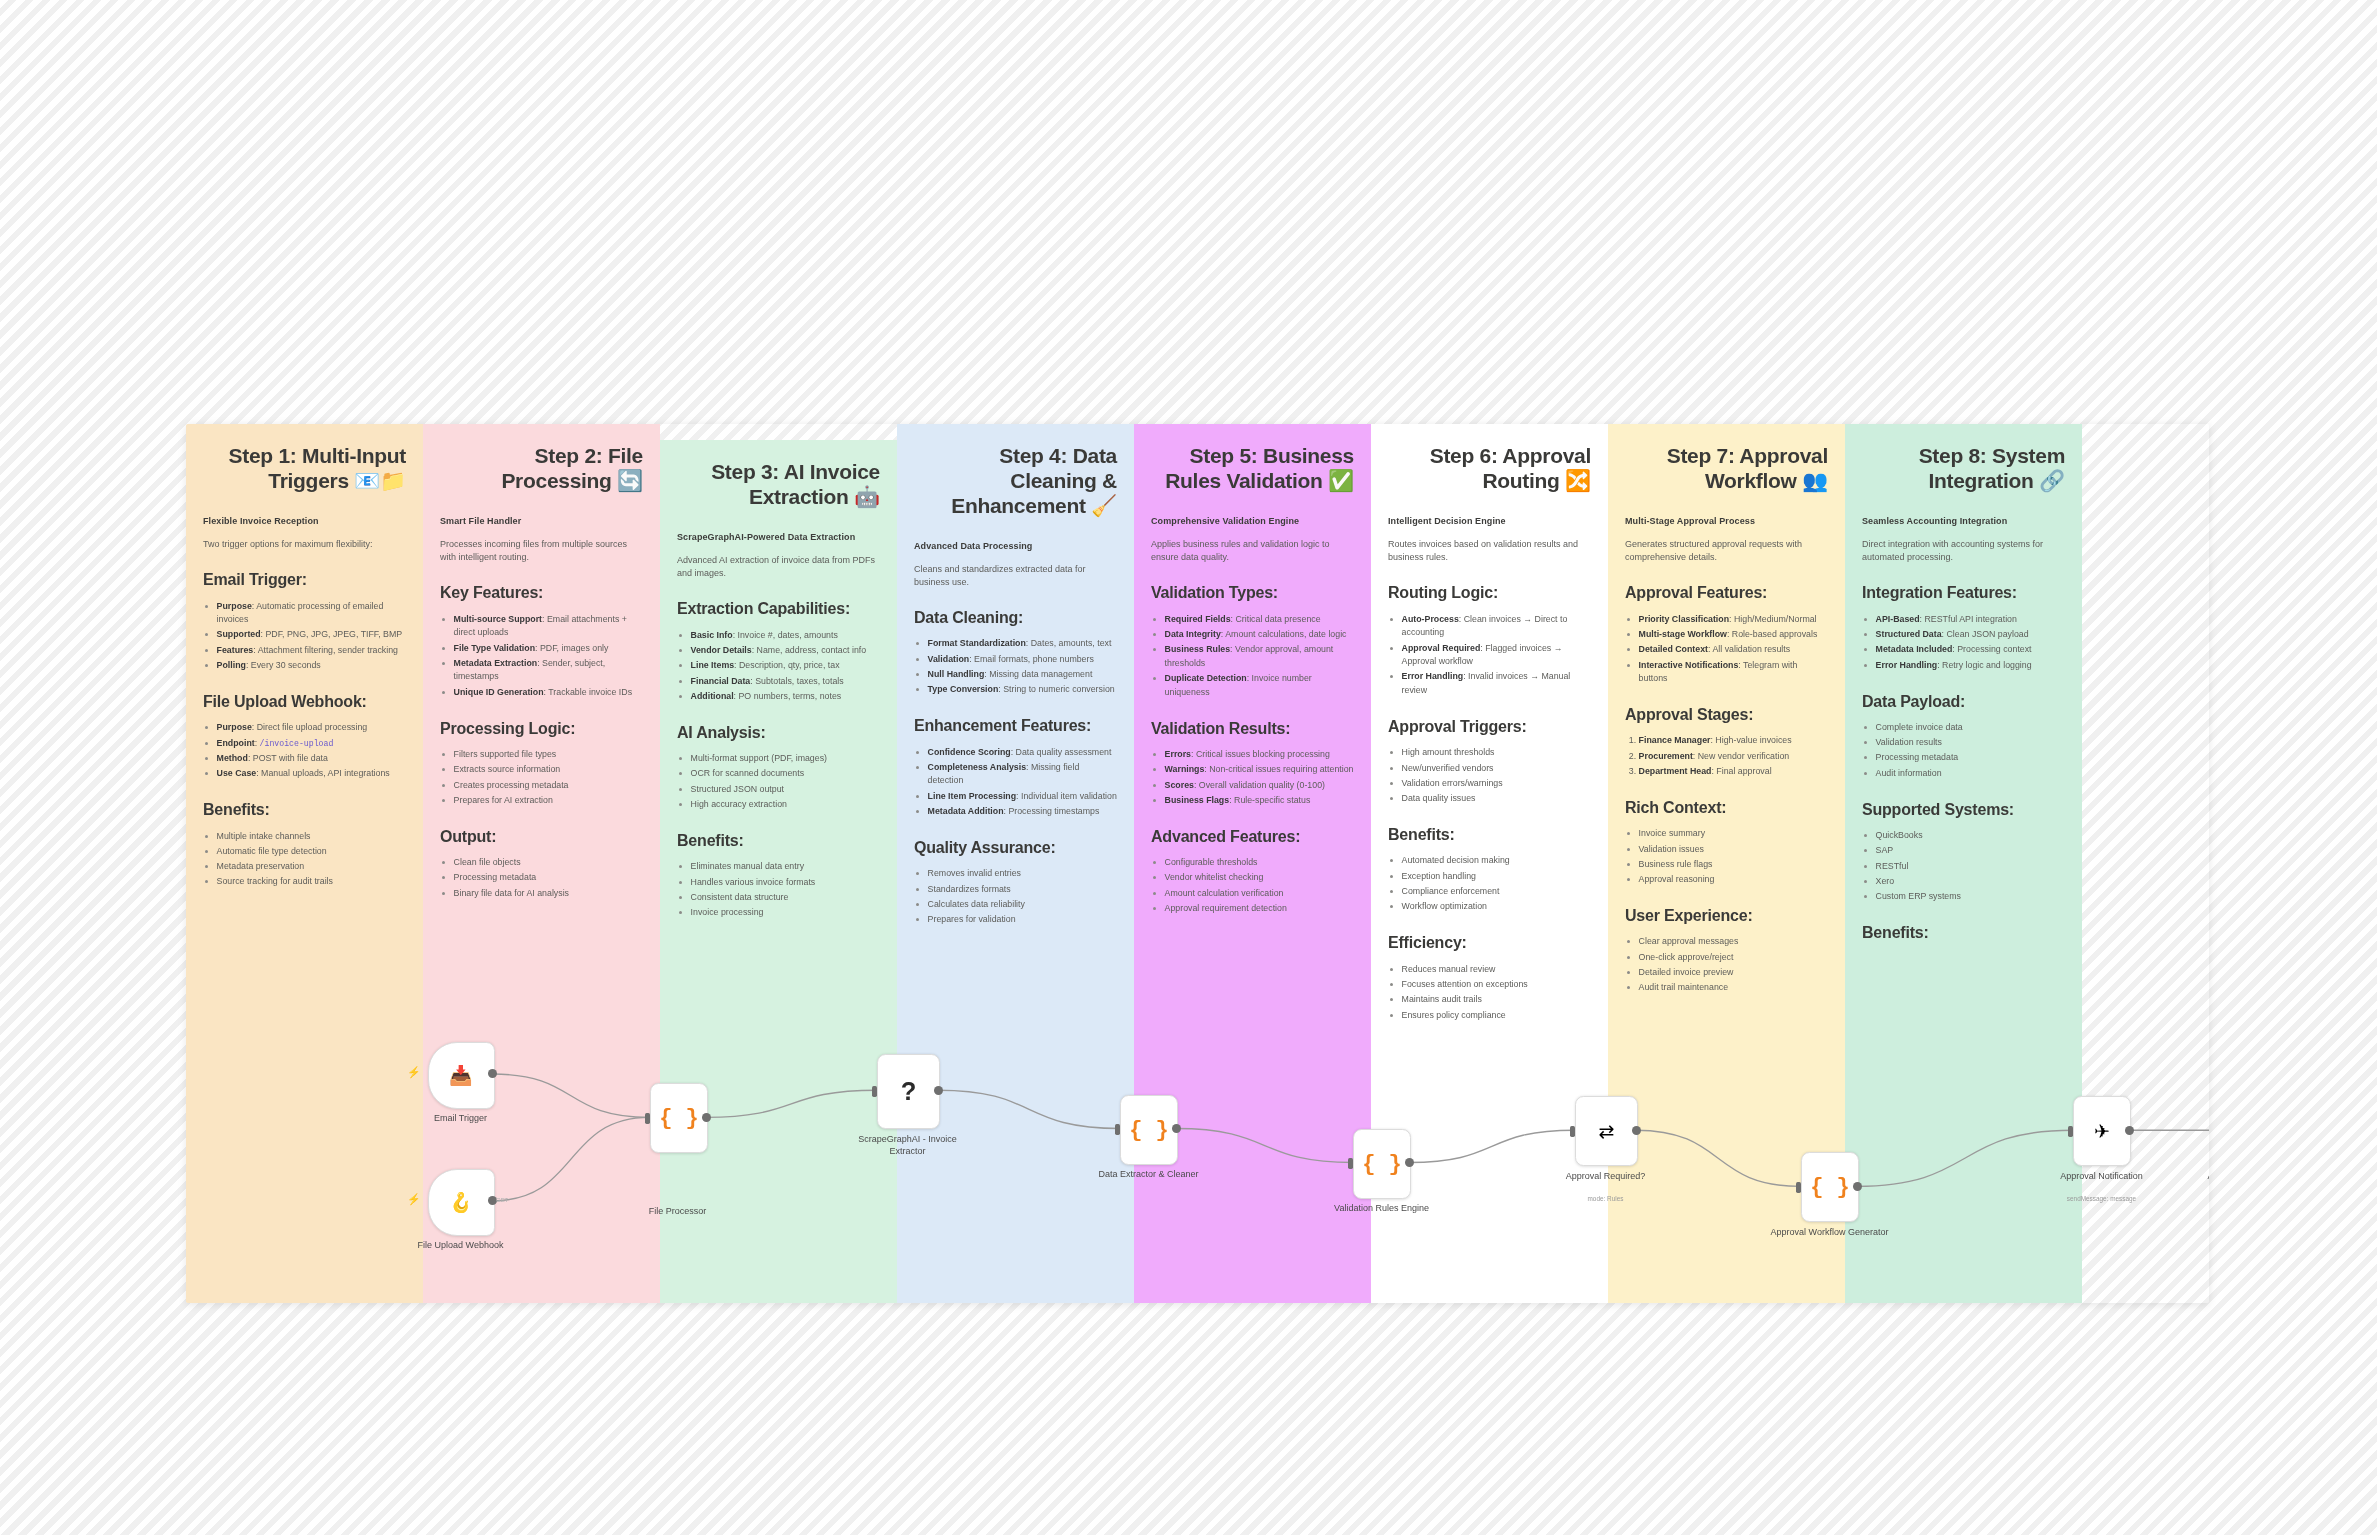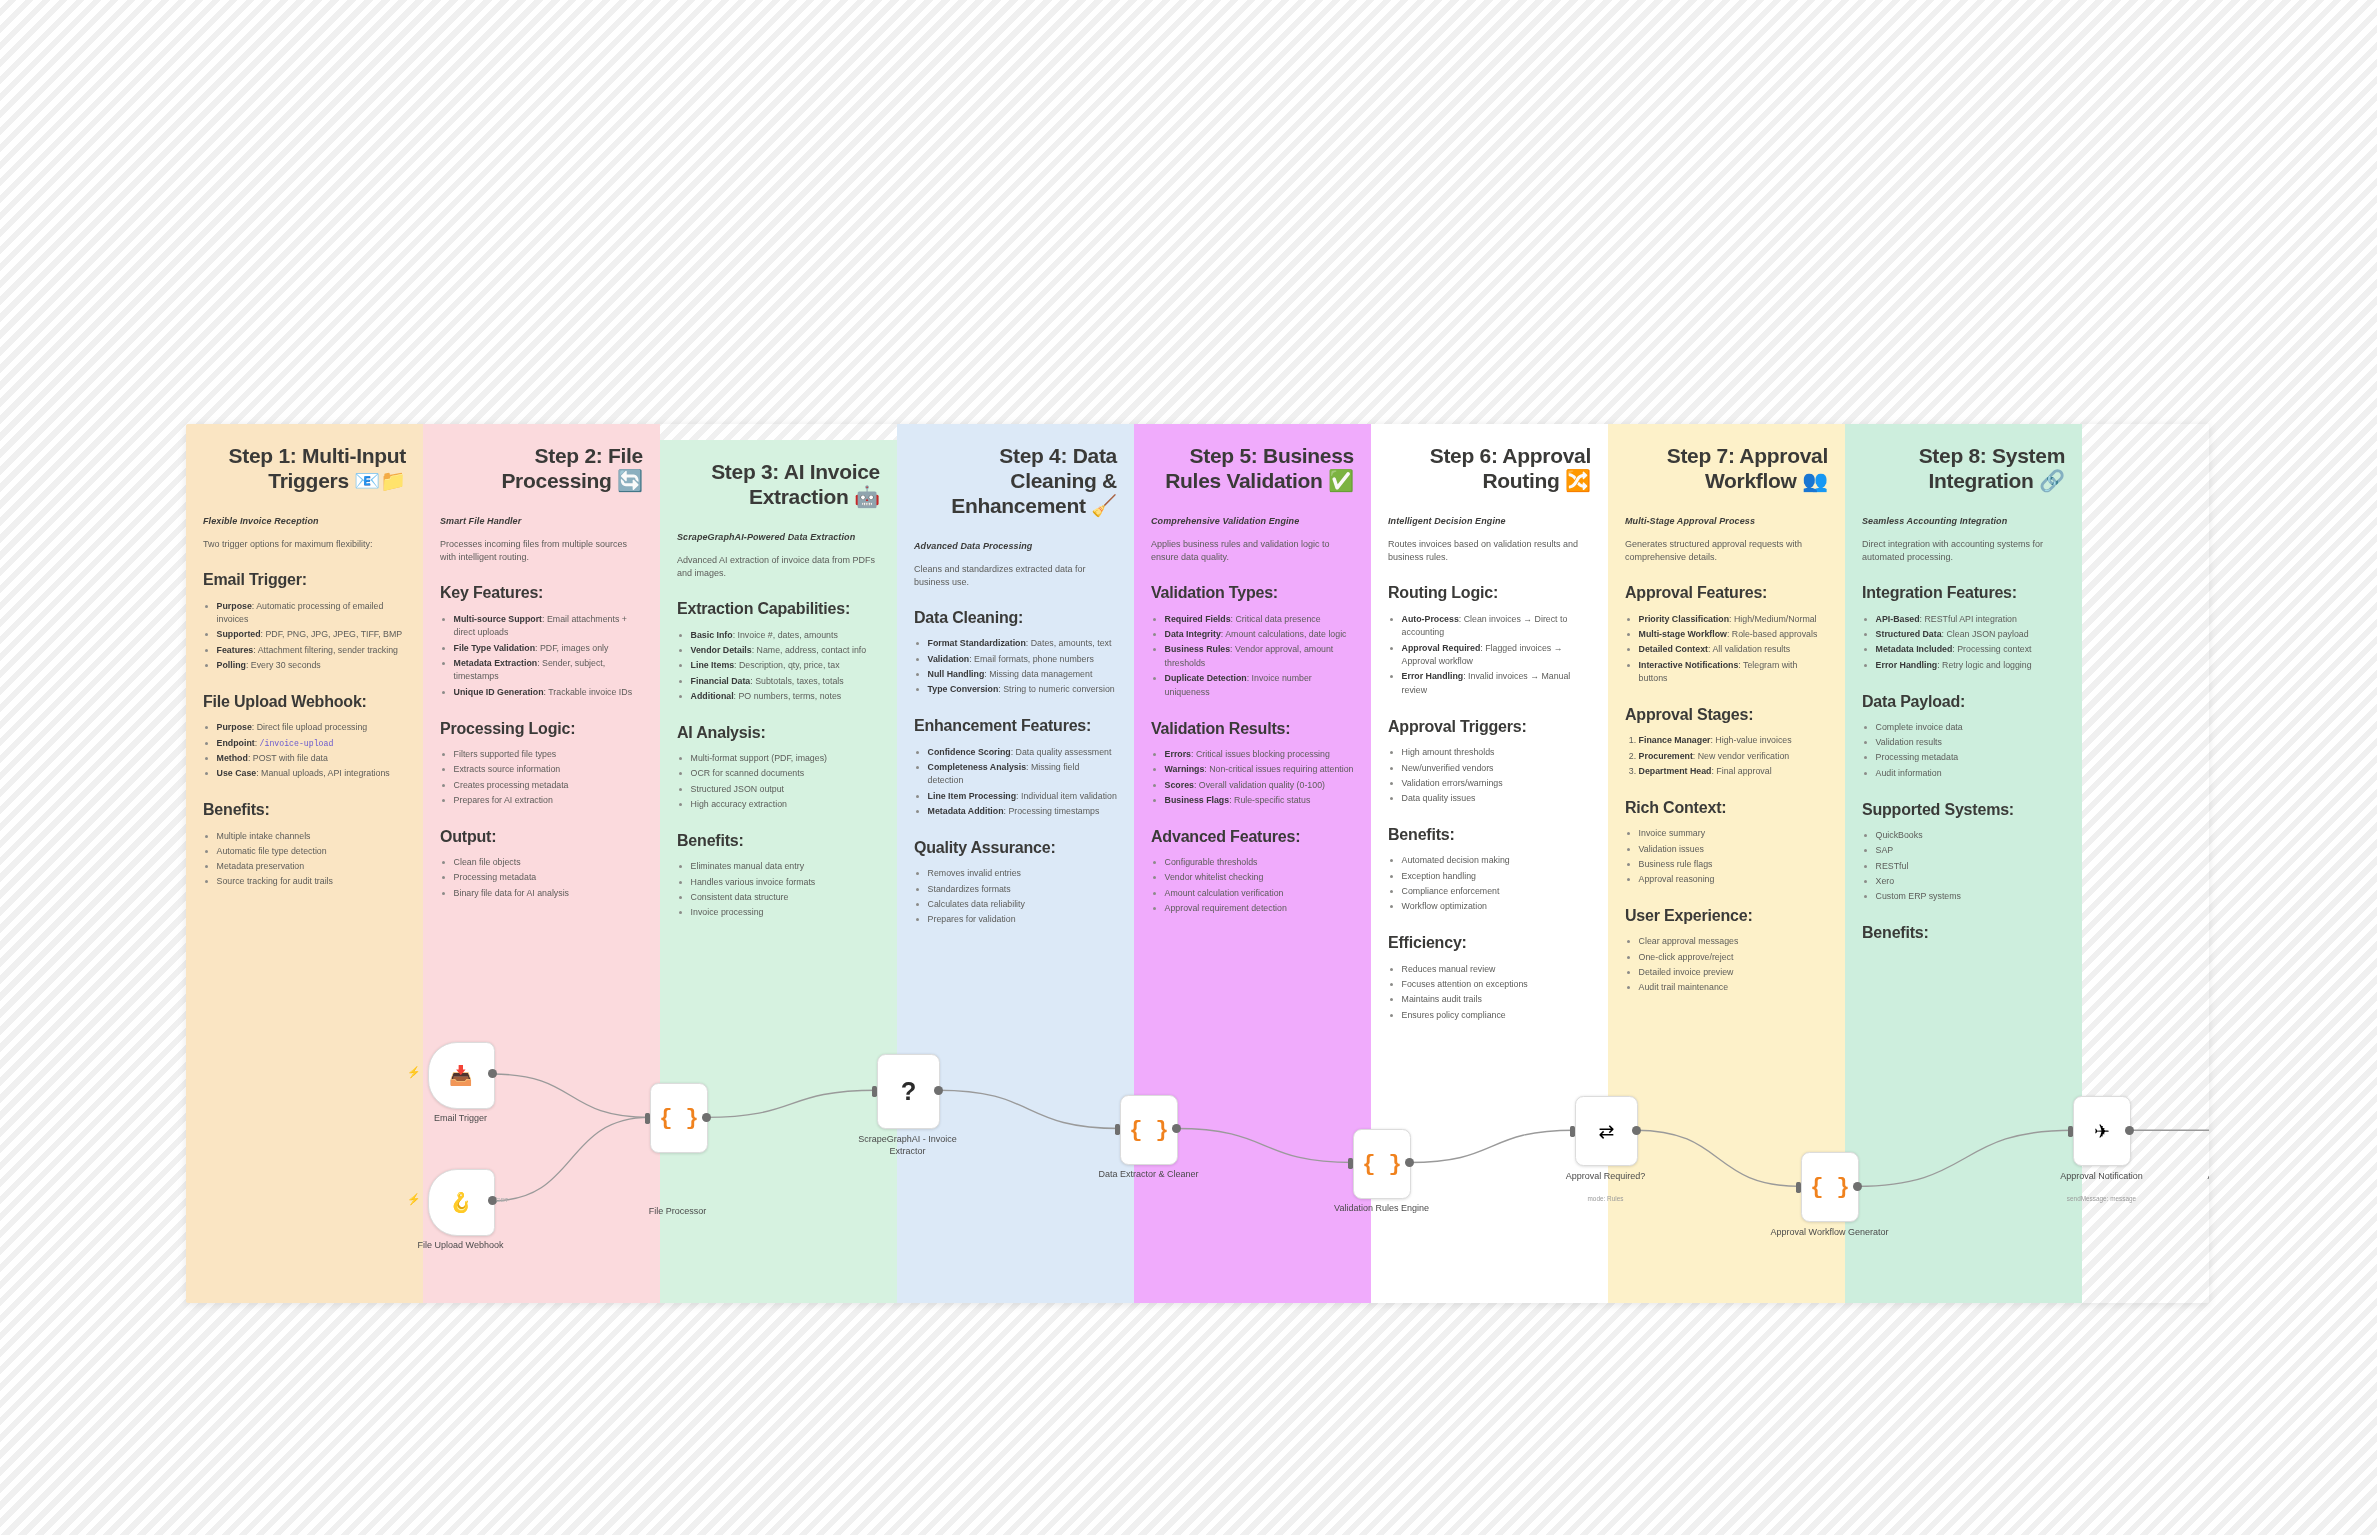--- a/index.html
+++ b/index.html
@@ -40,21 +40,20 @@
     margin:0 0 22px 0;
     letter-spacing:-0.3px;
     text-align:right;
   }
   .sub{
     font-size:9px;
     font-weight:700;
     color:#3c3c3a;
     margin:0 0 12px 0;
     letter-spacing:0.1px;
-    font-style:italic;
   }
   .desc{
     font-size:9px;
     color:#5d5d5a;
     line-height:1.45;
     margin:0 0 20.4px 0;
   }
   .col h2{
     font-size:16px;
     font-weight:700;

